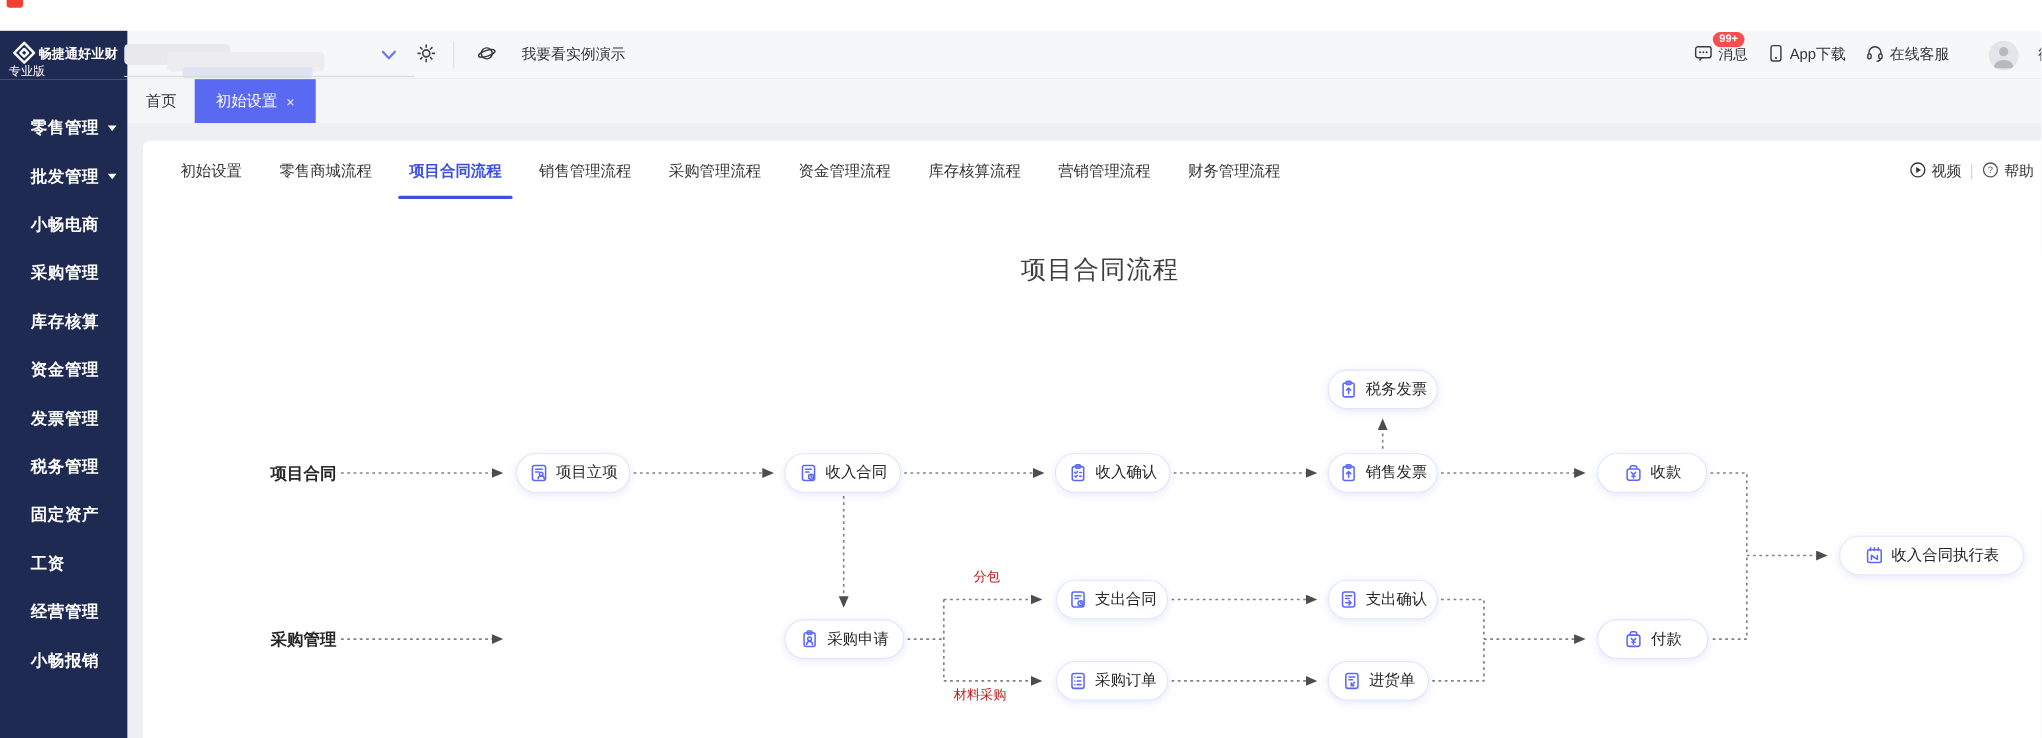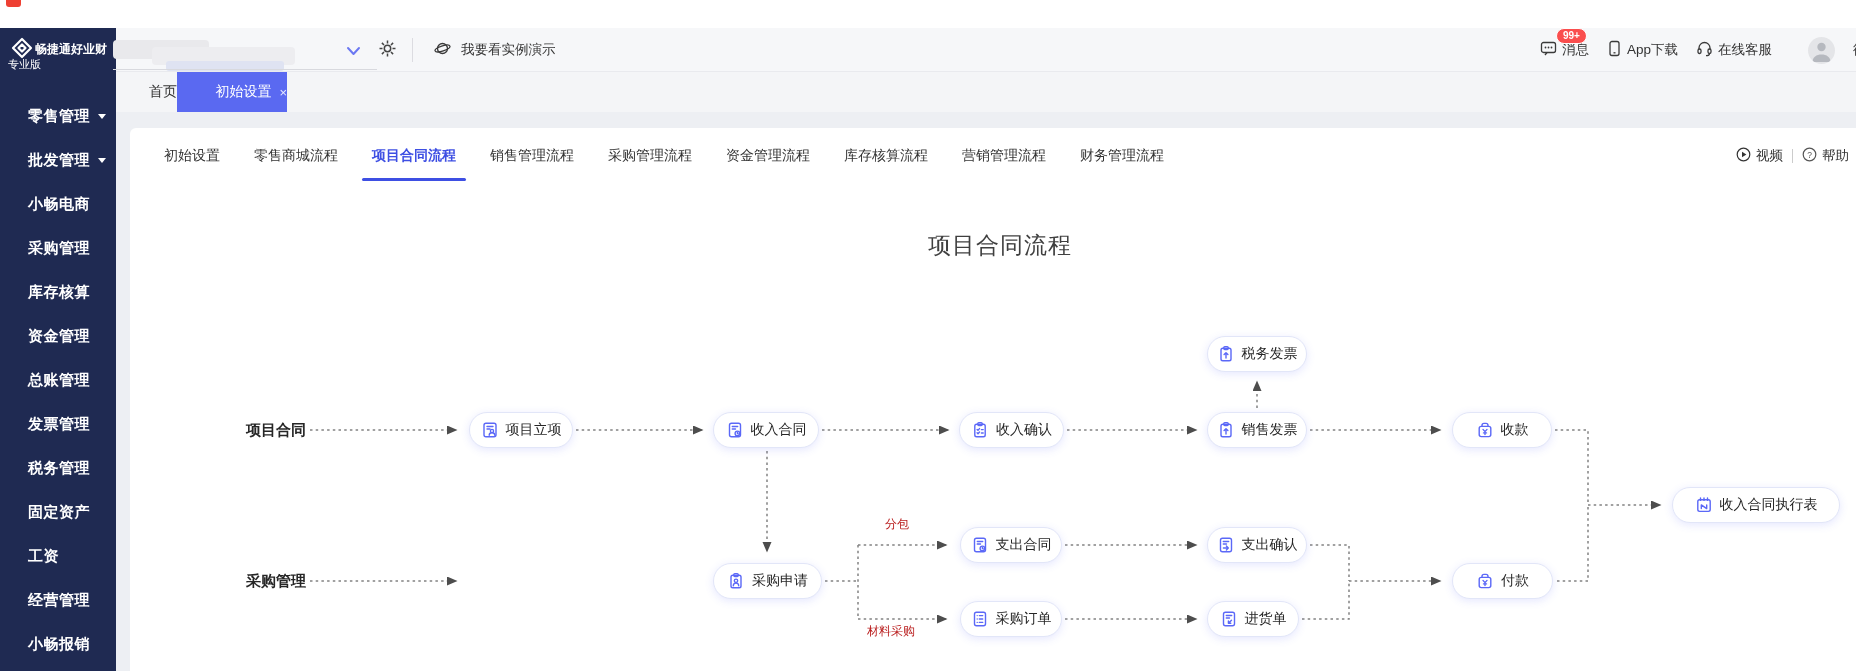--- a/index.html
+++ b/index.html
@@ -23,30 +23,30 @@
   
   .header{left:116px;top:28px;width:1740px;height:44px;background:#f6f7f9;border-bottom:1px solid #e9eaee;box-sizing:border-box;}
   .blur1{left:113px;top:40px;width:96px;height:19px;background:#e9e9ec;border-radius:4px;}
   .blur2{left:152px;top:47px;width:143px;height:18px;background:#ededf0;border-radius:4px;}
   .blur3{left:166px;top:61px;width:118px;height:10px;background:#dfe3f2;border-radius:3px;}
   .sel-underline{left:113px;top:69px;width:264px;height:1px;background:#d8d9de;}
   .chevron{left:346px;top:42px;cursor:pointer;}
   .gear{left:378px;top:39px;cursor:pointer;}
   .vdiv{width:1px;height:24px;background:#dcdce1;}
   .hdr-div1{left:412px;top:38px;}
-  .demo{left:434px;top:28px;height:44px;display:flex;align-items:center;gap:10px;cursor:pointer;font-size:13.5px;color:#333;}
+  .demo{left:434px;top:28px;height:44px;display:flex;align-items:center;gap:23px;cursor:pointer;font-size:13.5px;color:#333;}
   .hdr-right{left:1540px;top:28px;width:316px;height:44px;display:flex;align-items:center;gap:18px;overflow:hidden;}
   .hdr-item{display:flex;align-items:center;gap:5px;font-size:13.5px;color:#333;cursor:pointer;white-space:nowrap;}
   .msg-wrap{position:relative;}
   .badge{position:absolute;top:-12px;left:16px;background:#fa4e4e;color:#fff;font-size:10px;font-weight:bold;padding:1px 6px;border-radius:9px;border:1.5px solid #fff;line-height:12px;}
   .avatar{width:27px;height:27px;border-radius:50%;background:#e4e5e8;display:flex;align-items:flex-end;justify-content:center;overflow:hidden;cursor:pointer;flex:none;}
   .uname{font-size:13.5px;color:#333;white-space:nowrap;cursor:pointer;}
   
   .tabstrip{left:116px;top:72px;width:1740px;height:40px;background:#f4f5f7;display:flex;}
-  .wtab{height:40px;display:flex;align-items:center;justify-content:flex-end;font-size:14px;color:#333;cursor:pointer;}
+  .wtab{height:40px;display:flex;align-items:center;justify-content:center;font-size:14px;color:#333;cursor:pointer;}
   .wtab-home{width:61px;}
   .wtab-active{width:110px;background:#5a69f1;color:#fff;gap:8px;}
   .wtab-close{font-size:13px;color:#e8eaff;cursor:pointer;}
   
   .page-bg{left:116px;top:112px;width:1740px;height:559px;background:#edeff3;}
   .card{left:130px;top:128px;width:1726px;height:543px;background:#ffffff;border-radius:6px 0 0 0;}
   
   .ptabs{left:130px;top:128px;width:1500px;height:56px;display:flex;align-items:center;gap:34px;padding-left:34px;box-sizing:border-box;}
   .ptab{font-size:14px;color:#333;cursor:pointer;position:relative;white-space:nowrap;height:56px;display:flex;align-items:center;}
   .ptab.active{color:#3e4fe3;font-weight:600;}
@@ -102,23 +102,20 @@
       <span>小畅电商</span>
     </div>
   <div class="side-item">
       <span>采购管理</span>
     </div>
   <div class="side-item">
       <span>库存核算</span>
     </div>
   <div class="side-item">
       <span>资金管理</span>
-    </div>
-  <div class="side-item">
-      <span>总账管理</span>
     </div>
   <div class="side-item">
       <span>发票管理</span>
     </div>
   <div class="side-item">
       <span>税务管理</span>
     </div>
   <div class="side-item">
       <span>固定资产</span>
     </div>

